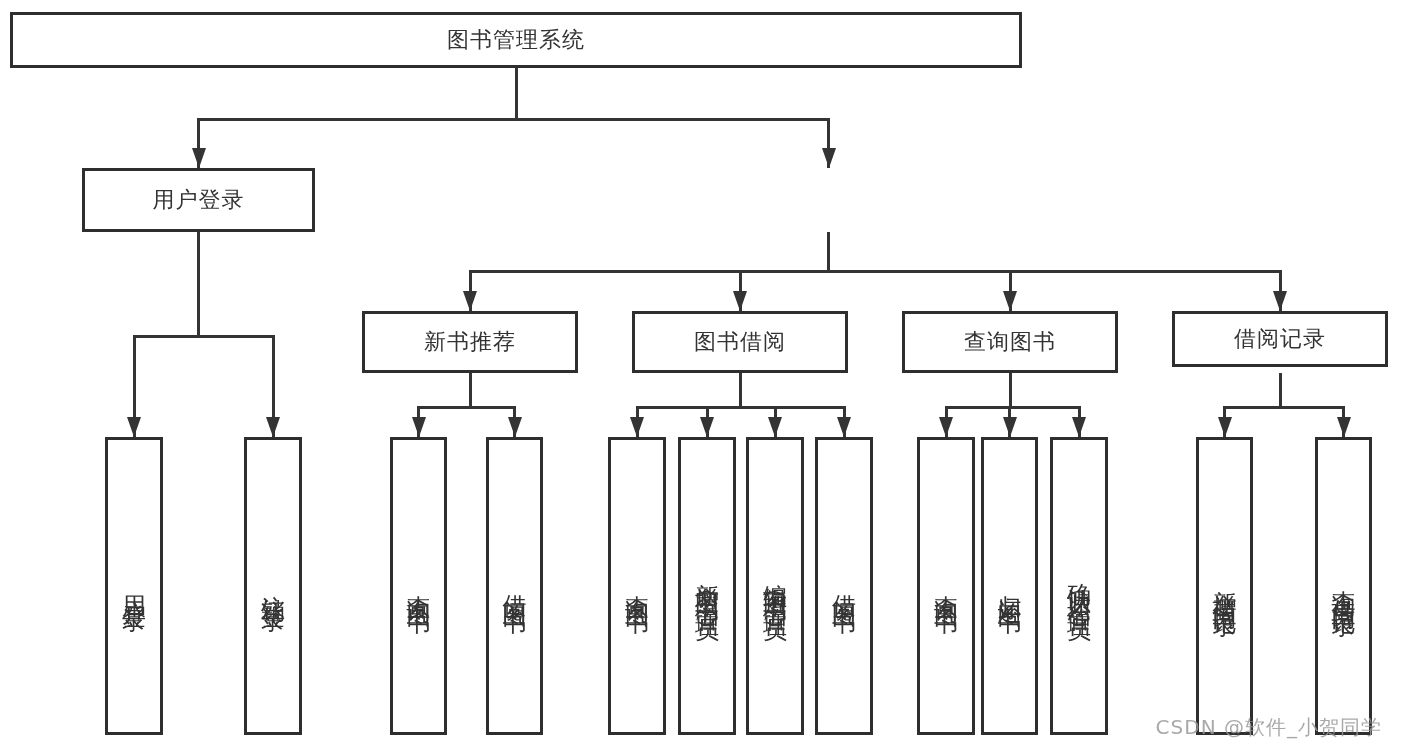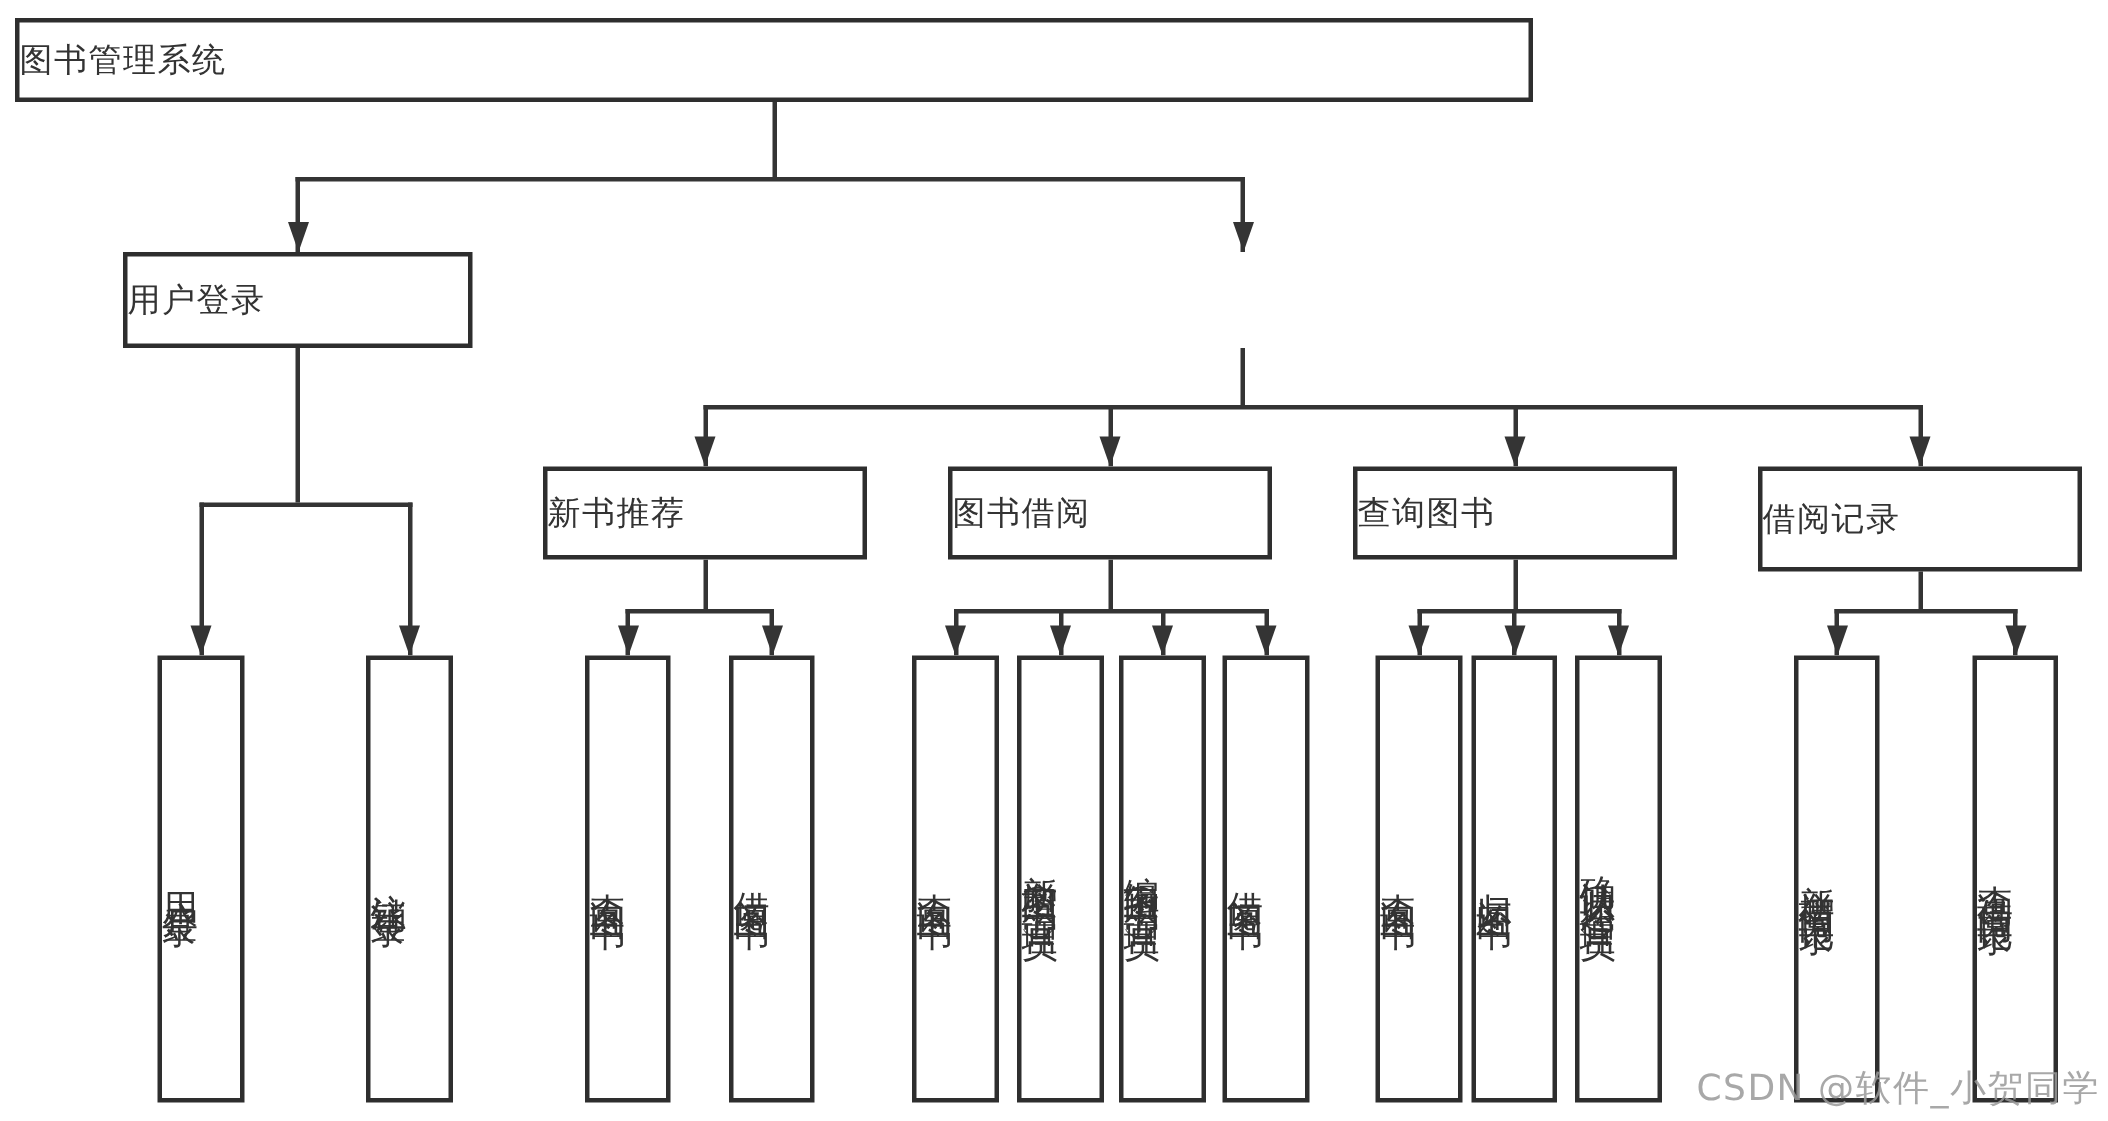--- a/index.html
+++ b/index.html
@@ -20,20 +20,21 @@
     width: 1405px;
     height: 747px;
   }
   .node {
     position: absolute;
     box-sizing: border-box;
     border: 3px solid var(--border-color, #2e2e2e);
     background: #ffffff;
     display: flex;
     align-items: center;
+    justify-content: center;
     color: var(--text-color, #333333);
     z-index: 2;
   }
   .node.horizontal span {
     font-size: 22px;
     letter-spacing: 1px;
     white-space: nowrap;
   }
   .node.vertical span {
     writing-mode: vertical-rl;
@@ -51,23 +52,23 @@
     position: absolute;
     width: 0;
     height: 0;
     border-left: 7px solid transparent;
     border-right: 7px solid transparent;
     border-top: 20px solid var(--line-color, #343434);
     z-index: 1;
   }
   .watermark {
     position: absolute;
-    right: 5px;
+    right: 23px;
     bottom: 6px;
-    font-size: 24px;
+    font-size: 20px;
     letter-spacing: 1px;
     color: var(--watermark-color, #9a9a9a);
     opacity: 0.85;
     z-index: 5;
     white-space: nowrap;
   }
 </style>
 </head>
 <body style="background: rgb(255, 255, 255);">
 
@@ -132,21 +133,21 @@
     </div>
     <div class="node horizontal" style="left: 632px; top: 311px; width: 216px; height: 62px;">
       <span>图书借阅</span>
     </div>
     <div class="node horizontal" style="left: 362px; top: 311px; width: 216px; height: 62px;">
       <span>新书推荐</span>
     </div>
     <div class="node horizontal" style="left: 902px; top: 311px; width: 216px; height: 62px;">
       <span>查询图书</span>
     </div>
-    <div class="node horizontal" style="left: 1172px; top: 311px; width: 216px; height: 70px;">
+    <div class="node horizontal" style="left: 1172px; top: 311px; width: 216px; height: 56px;">
       <span>借阅记录</span>
     </div>
     <div class="node vertical" style="left: 105px; top: 437px; width: 58px; height: 298px;">
       <span>用户登录</span>
     </div>
     <div class="node vertical" style="left: 244px; top: 437px; width: 58px; height: 298px;">
       <span>注销登录</span>
     </div>
     <div class="node vertical" style="left: 390px; top: 437px; width: 57px; height: 298px;">
       <span>查询图书</span>

